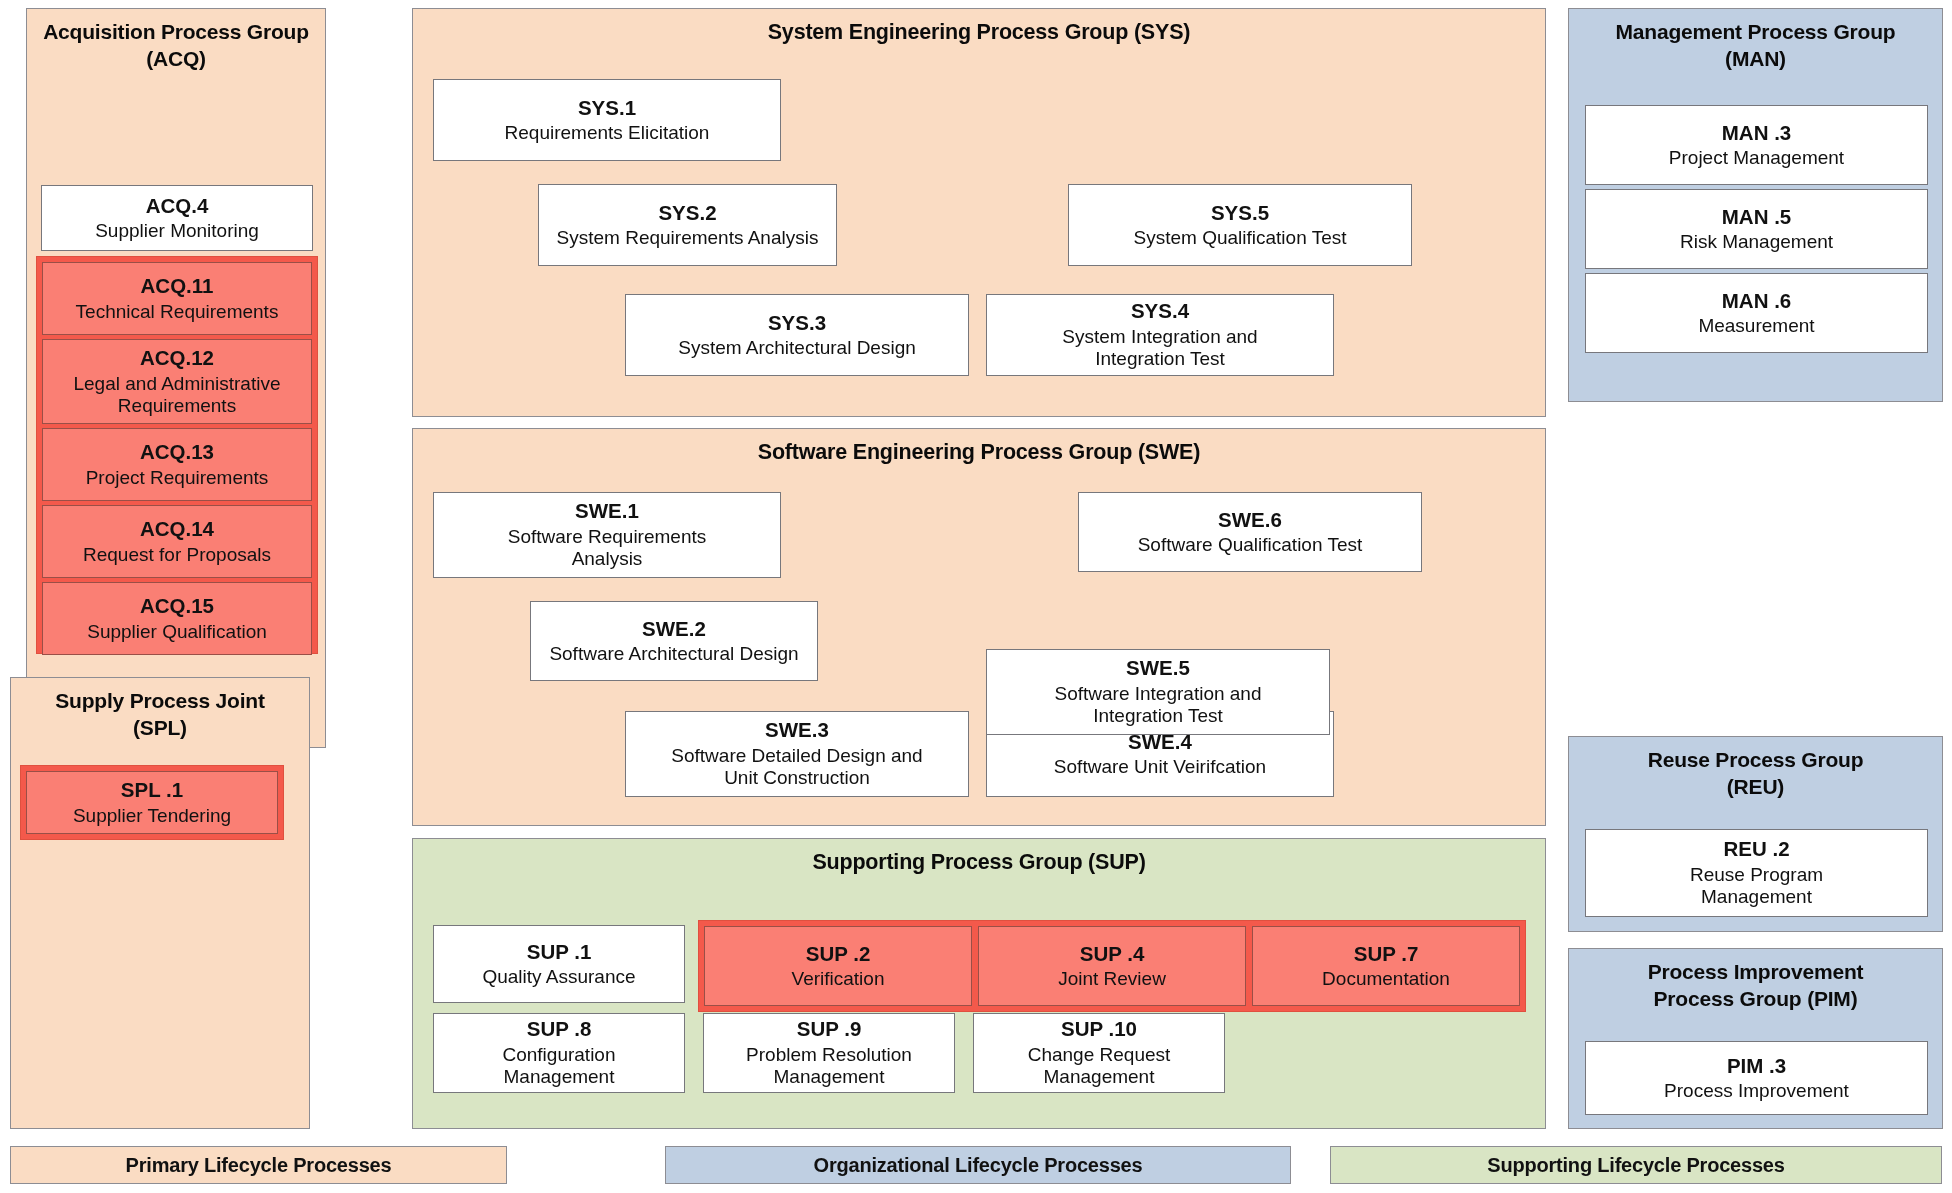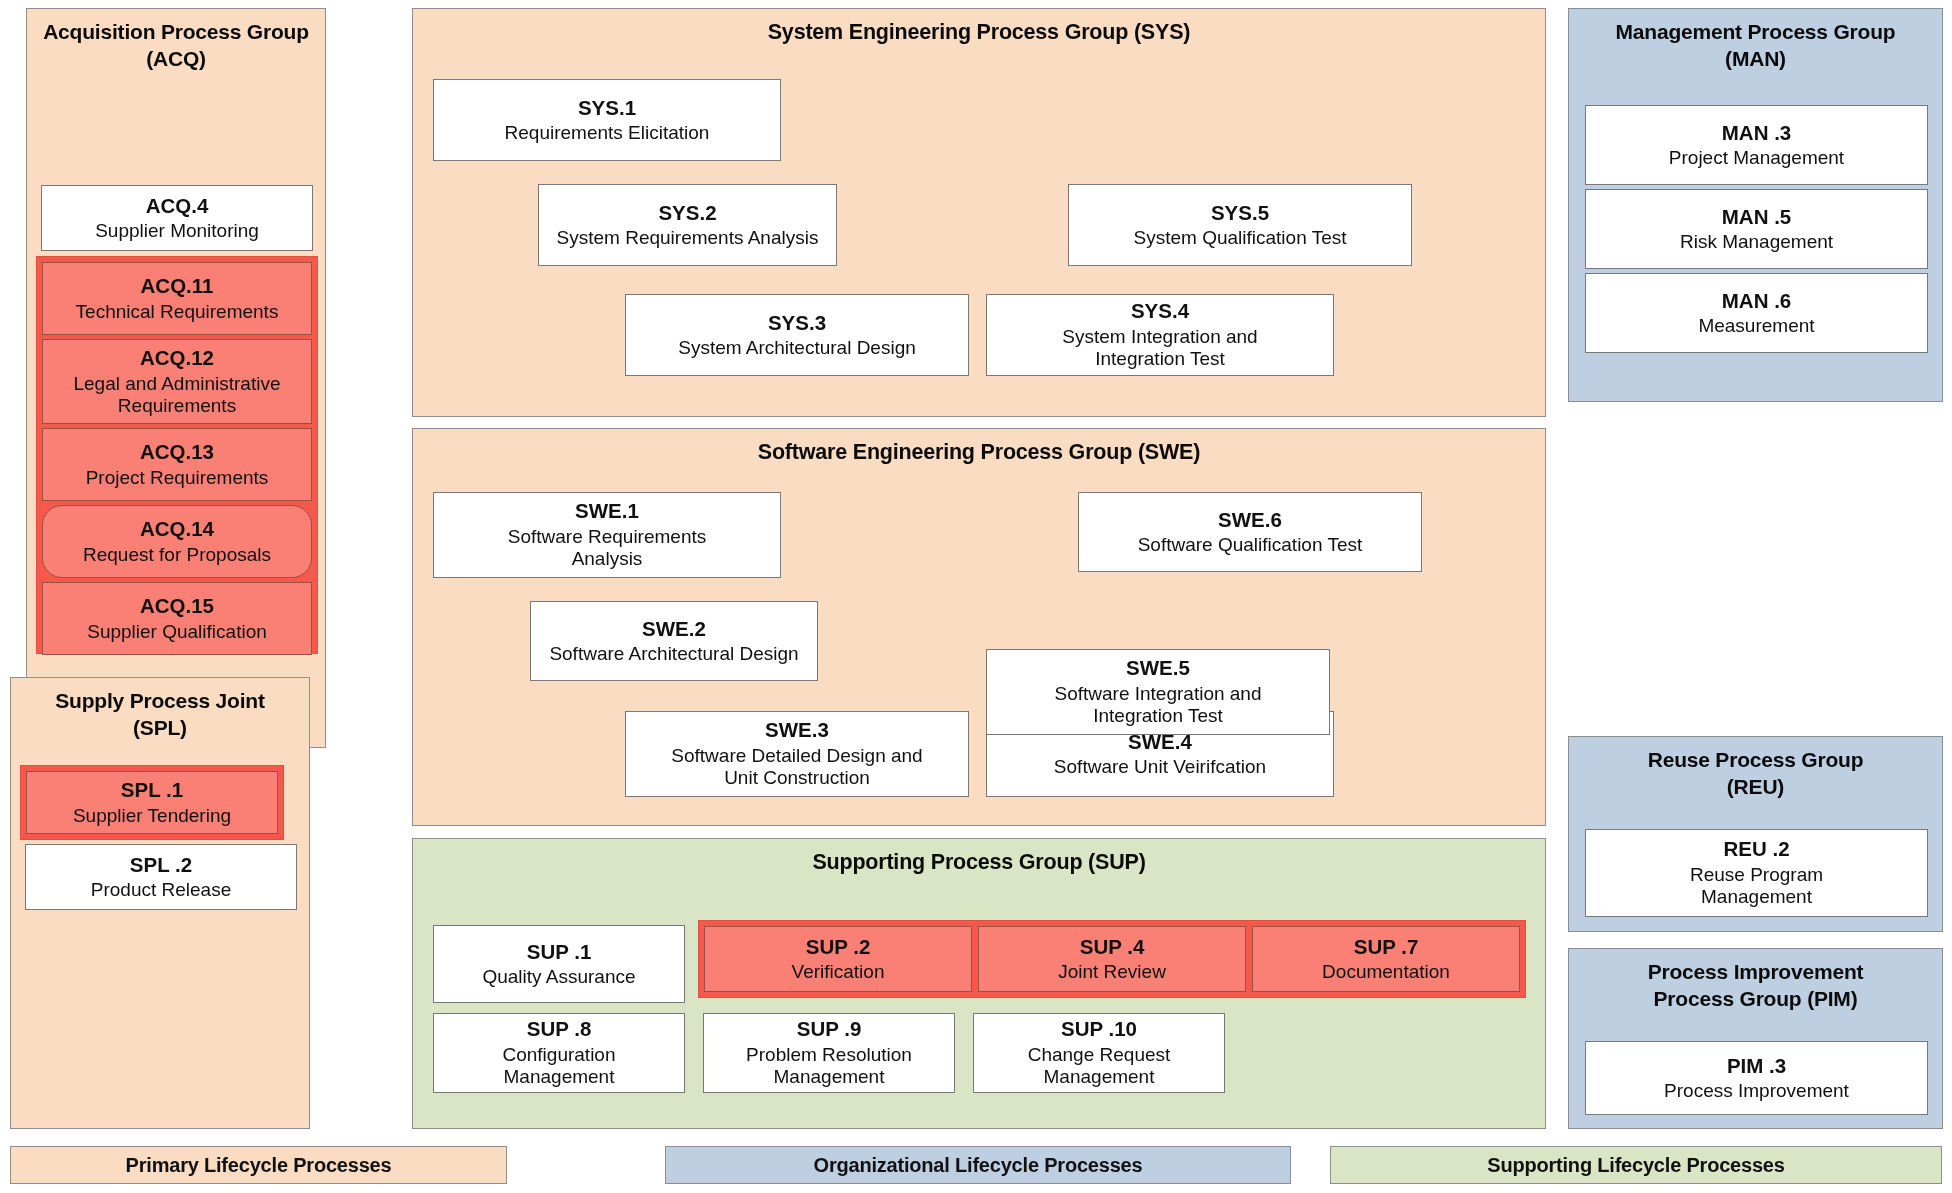--- a/index.html
+++ b/index.html
@@ -95,21 +95,21 @@
         <span class="name">Technical Requirements</span>
       </div>
       <div class="pbox hl" style="flex:0 0 81px;">
         <span class="code">ACQ.12</span>
         <span class="name">Legal and Administrative Requirements</span>
       </div>
       <div class="pbox hl" style="flex:0 0 73px;">
         <span class="code">ACQ.13</span>
         <span class="name">Project Requirements</span>
       </div>
-      <div class="pbox hl" style="flex:0 0 73px;border-radius:20px;">
+      <div class="pbox hl" style="flex:0 0 73px;">
         <span class="code">ACQ.14</span>
         <span class="name">Request for Proposals</span>
       </div>
       <div class="pbox hl" style="flex:0 0 73px;">
         <span class="code">ACQ.15</span>
         <span class="name">Supplier Qualification</span>
       </div>
     </div>
   </div>
 
@@ -119,24 +119,20 @@
       <span>(SPL)</span>
     </div>
 
     <div class="hlwrap abs" style="left:9px;top:87px;width:264px;height:75px;">
       <div class="pbox hl" style="height:100%;">
         <span class="code">SPL .1</span>
         <span class="name">Supplier Tendering</span>
       </div>
     </div>
 
-    <div class="pbox abs" style="left:14px;top:166px;width:272px;height:66px;">
-      <span class="code">SPL .2</span>
-      <span class="name">Product Release</span>
-    </div>
   </div>
 
   <div class="group peach abs" style="left:412px;top:8px;width:1134px;height:409px;">
     <div class="group-title wide">System Engineering Process Group (SYS)</div>
 
     <div class="pbox abs" style="left:20px;top:70px;width:348px;height:82px;">
       <span class="code">SYS.1</span>
       <span class="name">Requirements Elicitation</span>
     </div>
 
@@ -196,21 +192,21 @@
   </div>
 
   <div class="group green abs" style="left:412px;top:838px;width:1134px;height:291px;">
     <div class="group-title wide">Supporting Process Group (SUP)</div>
 
     <div class="pbox abs" style="left:20px;top:86px;width:252px;height:78px;">
       <span class="code">SUP .1</span>
       <span class="name">Quality Assurance</span>
     </div>
 
-    <div class="hlwrap row abs" style="left:285px;top:81px;width:828px;height:78px;">
+    <div class="hlwrap row abs" style="left:285px;top:81px;width:828px;height:92px;">
       <div class="pbox hl" style="flex:1 1 0;">
         <span class="code">SUP .2</span>
         <span class="name">Verification</span>
       </div>
       <div class="pbox hl" style="flex:1 1 0;">
         <span class="code">SUP .4</span>
         <span class="name">Joint Review</span>
       </div>
       <div class="pbox hl" style="flex:1 1 0;">
         <span class="code">SUP .7</span>

